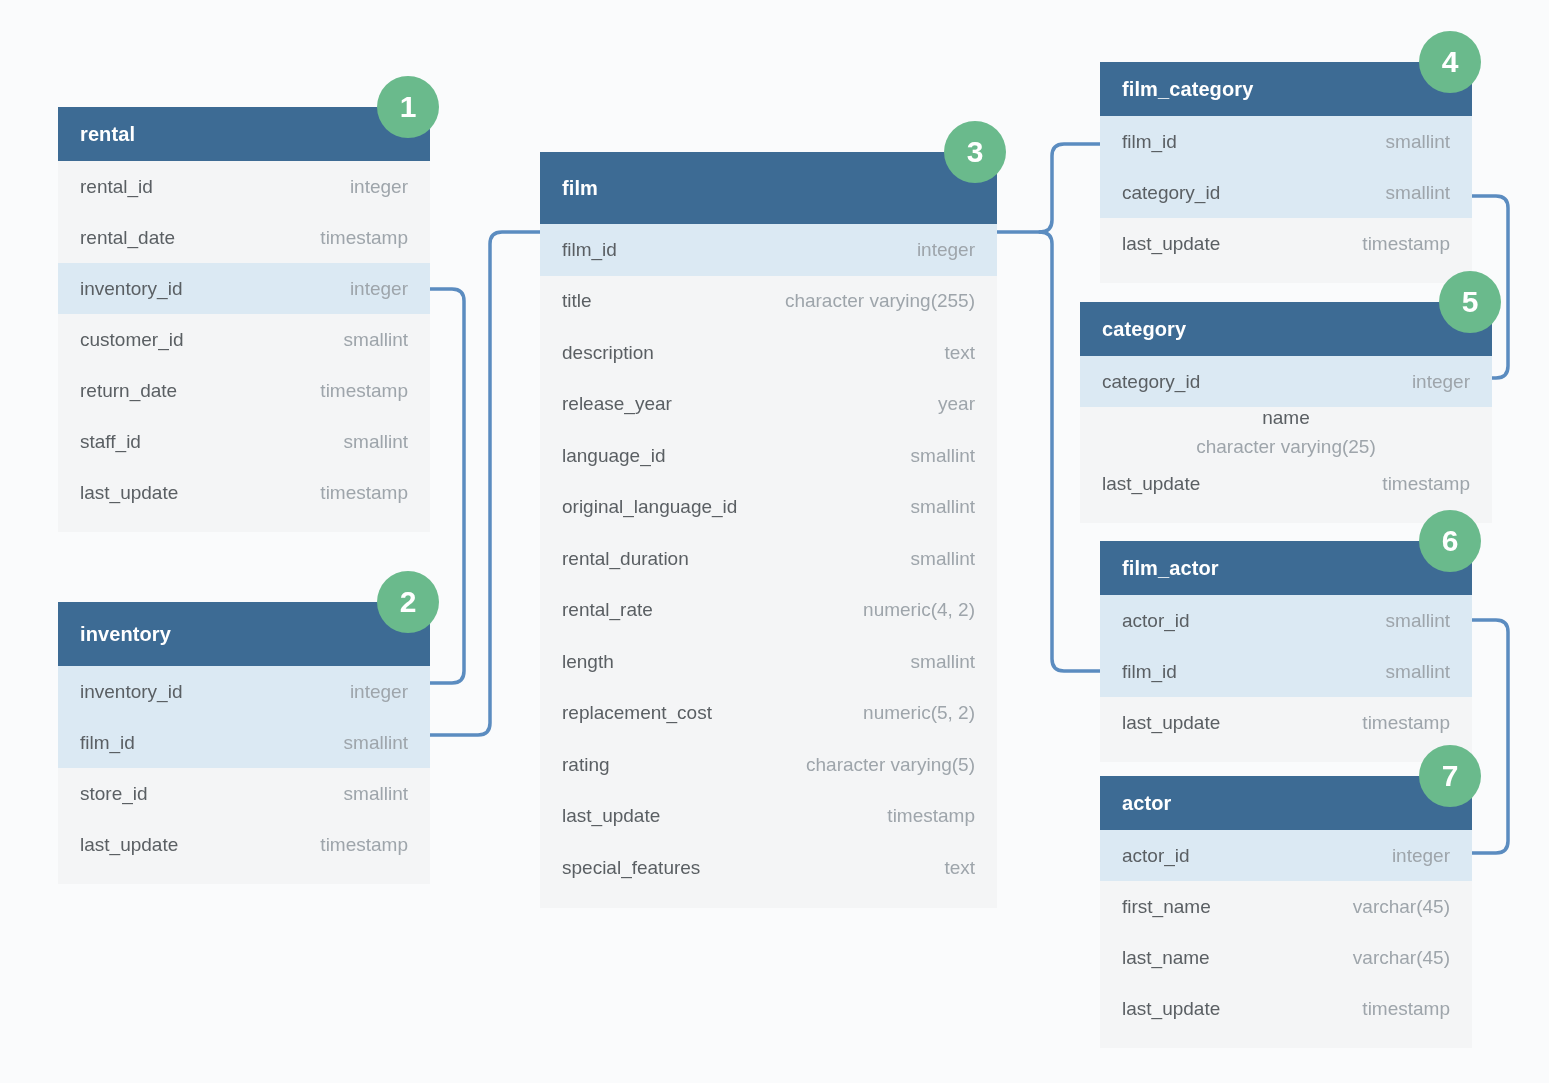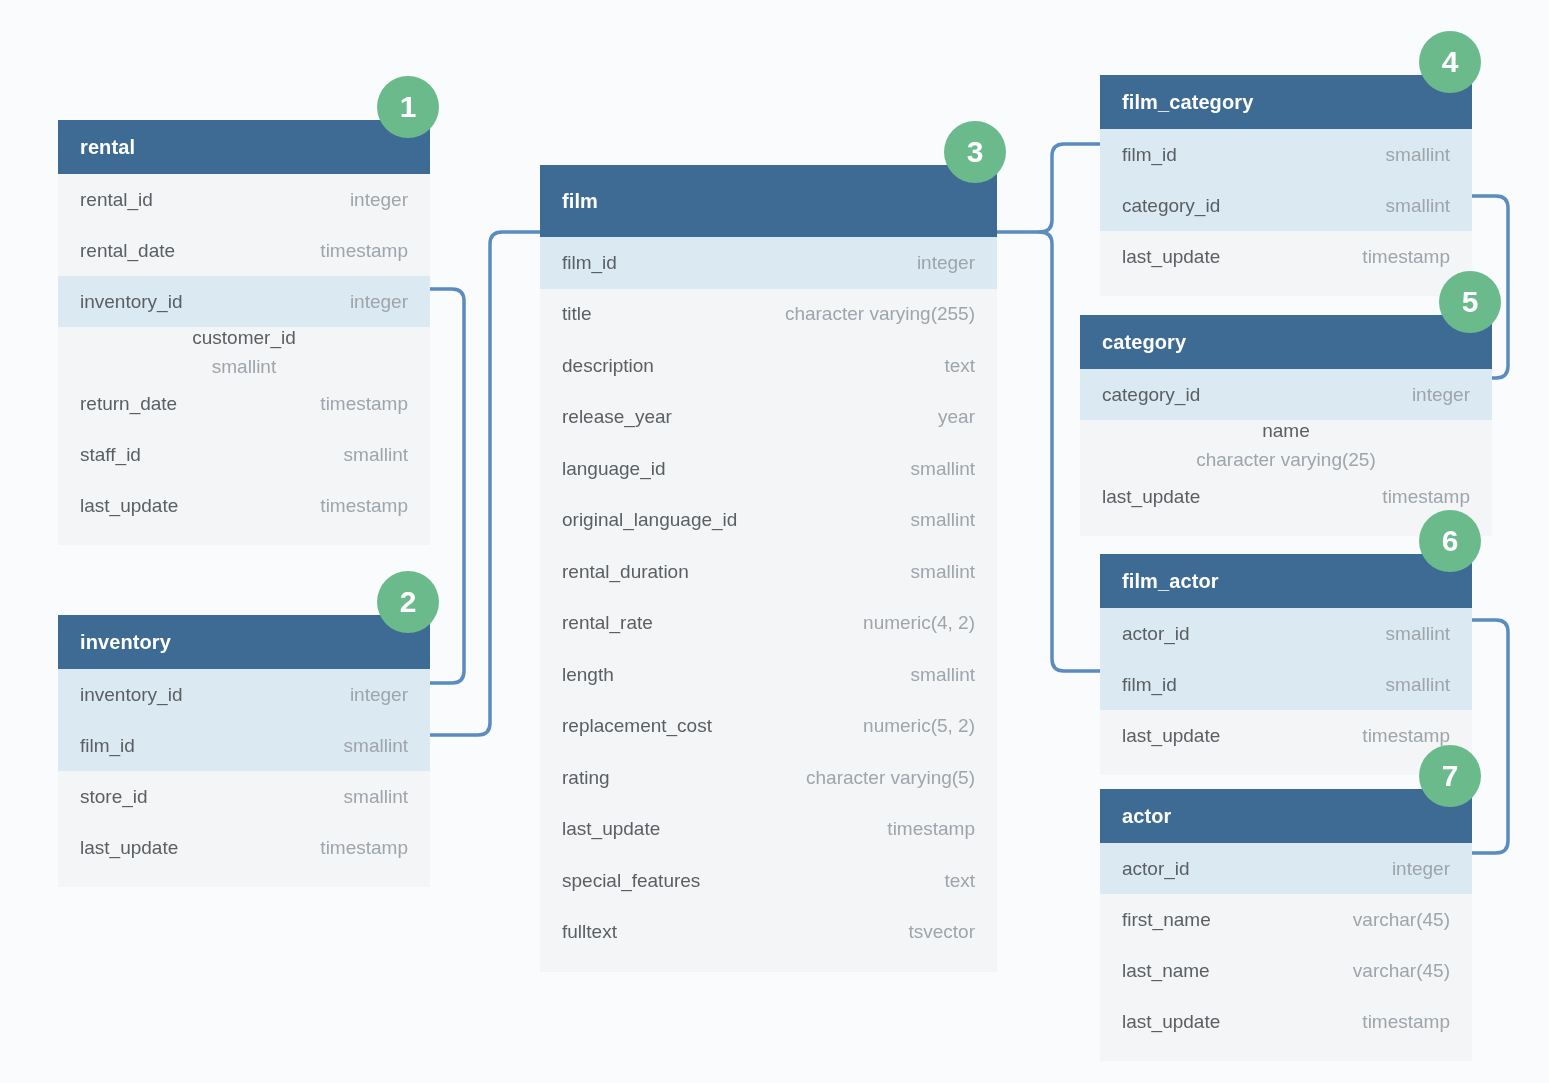--- a/index.html
+++ b/index.html
@@ -32,21 +32,20 @@
     stroke-linecap: round;
     stroke-linejoin: round;
   }
 
   
   .table-card {
     position: absolute;
     z-index: 2;
     background: #be185d;
     box-sizing: border-box;
-    margin-top: 13px;
   }
   .table-header {
     background: #3d6b94;
     color: #ffffff;
     font-size: 20px;
     font-weight: bold;
     letter-spacing: .1px;
     display: flex;
     align-items: center;
     padding: 0 22px;
@@ -125,41 +124,41 @@
           <span class="col-type">integer</span>
         </div>
         <div class="row" style="height: 51px;">
           <span class="col-name">rental_date</span>
           <span class="col-type">timestamp</span>
         </div>
         <div class="row hl" style="height: 51px;">
           <span class="col-name">inventory_id</span>
           <span class="col-type">integer</span>
         </div>
-        <div class="row" style="height: 51px; flex-direction: column;">
+        <div class="row" style="height: 51px;">
           <span class="col-name">customer_id</span>
           <span class="col-type">smallint</span>
         </div>
         <div class="row" style="height: 51px;">
           <span class="col-name">return_date</span>
           <span class="col-type">timestamp</span>
         </div>
         <div class="row" style="height: 51px;">
           <span class="col-name">staff_id</span>
           <span class="col-type">smallint</span>
         </div>
         <div class="row" style="height: 51px;">
           <span class="col-name">last_update</span>
           <span class="col-type">timestamp</span>
         </div>
         <div class="table-pad"></div>
       </div>
       <div class="badge" style="left: 377px; top: 76px;">1</div>
       <div class="table-card" style="left: 58px; top: 602px; width: 372px;">
-        <div class="table-header" style="height: 54px;">
+        <div class="table-header" style="height: 64px;">
           <span>inventory</span>
         </div>
         <div class="row hl" style="height: 51px;">
           <span class="col-name">inventory_id</span>
           <span class="col-type">integer</span>
         </div>
         <div class="row hl" style="height: 51px;">
           <span class="col-name">film_id</span>
           <span class="col-type">smallint</span>
         </div>
@@ -223,24 +222,20 @@
           <span class="col-type">character varying(5)</span>
         </div>
         <div class="row" style="height: 51.5px;">
           <span class="col-name">last_update</span>
           <span class="col-type">timestamp</span>
         </div>
         <div class="row" style="height: 51.5px;">
           <span class="col-name">special_features</span>
           <span class="col-type">text</span>
         </div>
-        <div class="row" style="height: 51.5px;">
-          <span class="col-name">fulltext</span>
-          <span class="col-type">tsvector</span>
-        </div>
         <div class="table-pad"></div>
       </div>
       <div class="badge" style="left: 944px; top: 121px;">3</div>
       <div class="table-card" style="left: 1100px; top: 62px; width: 372px;">
         <div class="table-header" style="height: 54px;">
           <span>film_category</span>
         </div>
         <div class="row hl" style="height: 51px;">
           <span class="col-name">film_id</span>
           <span class="col-type">smallint</span>

